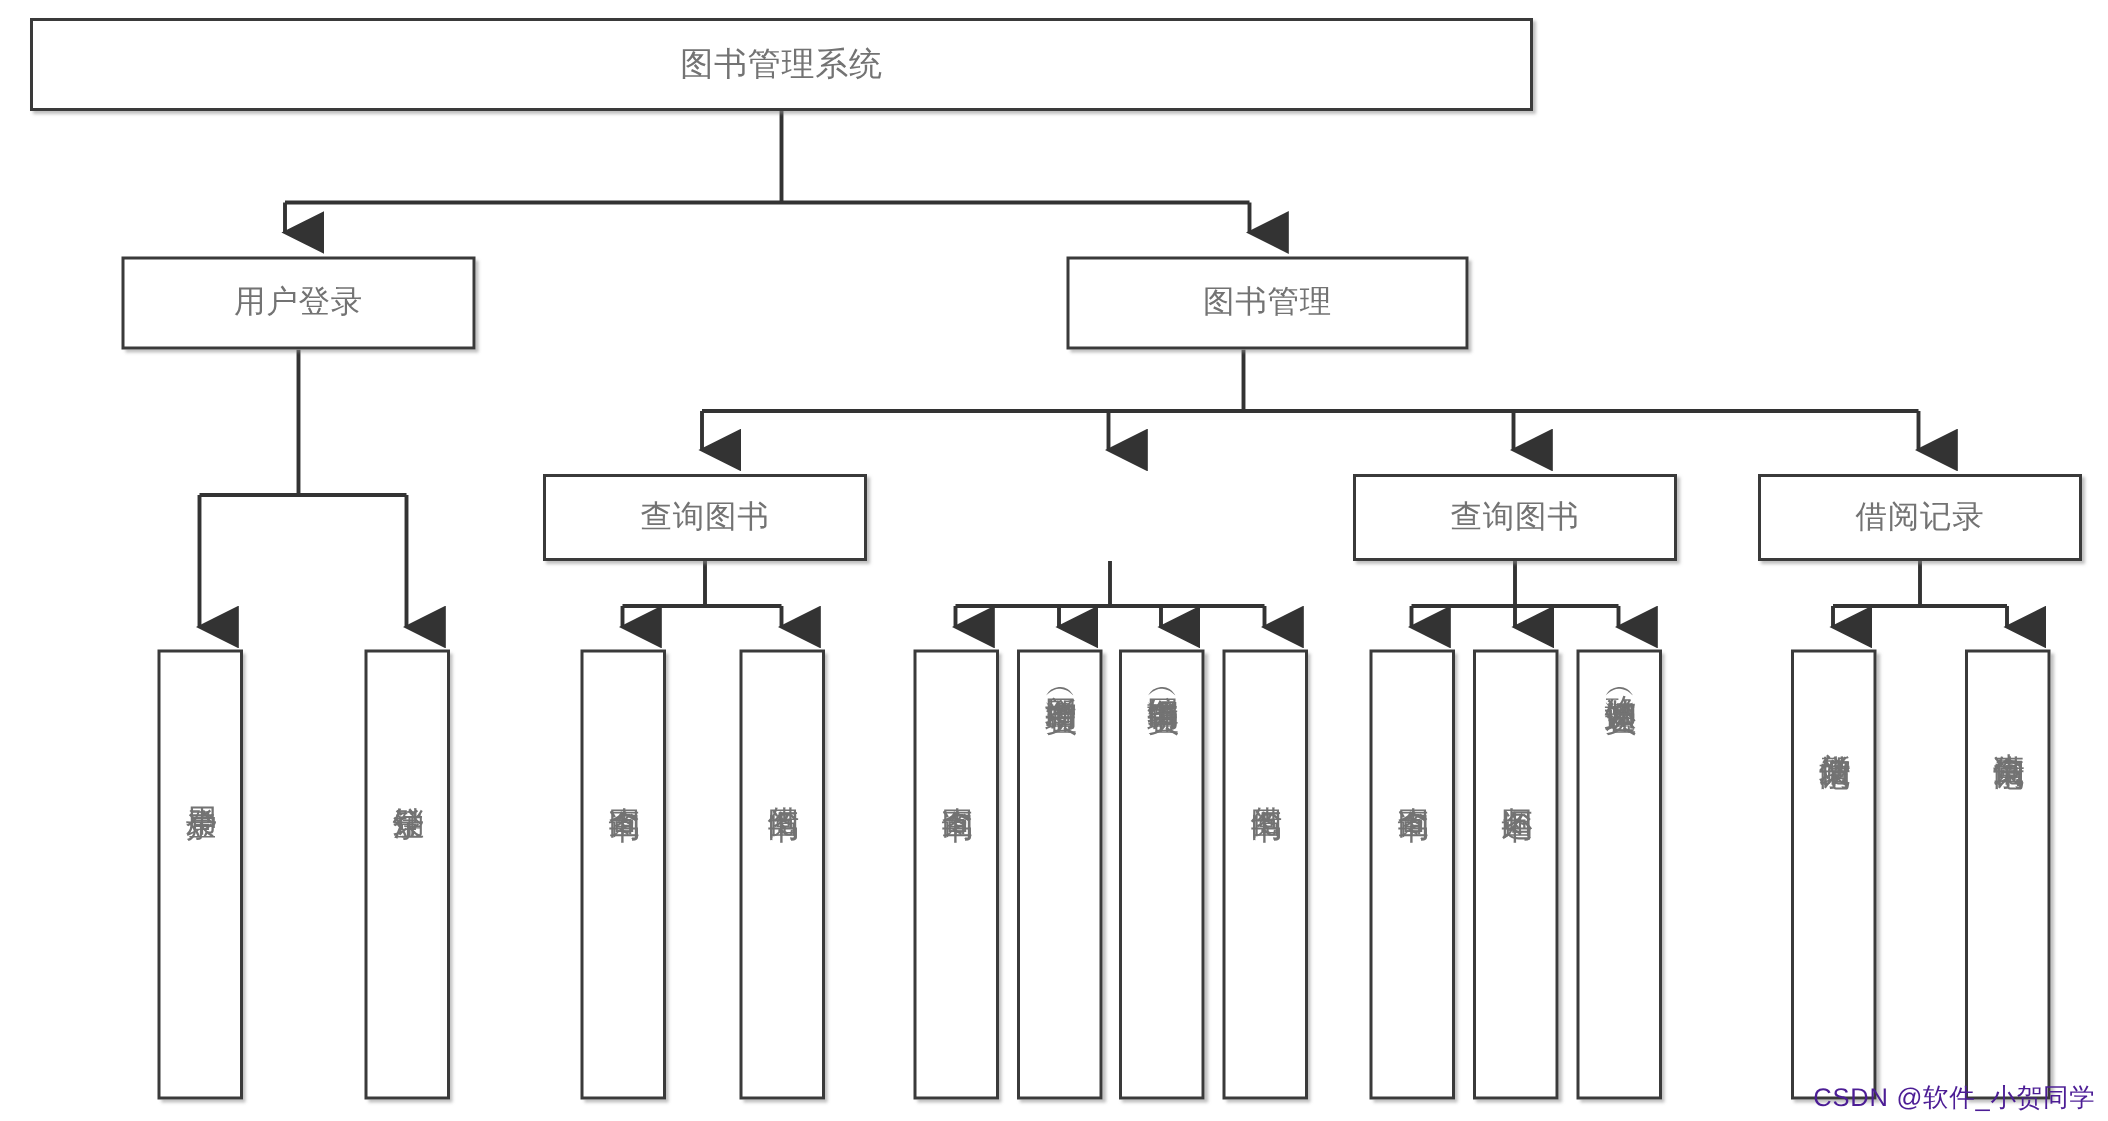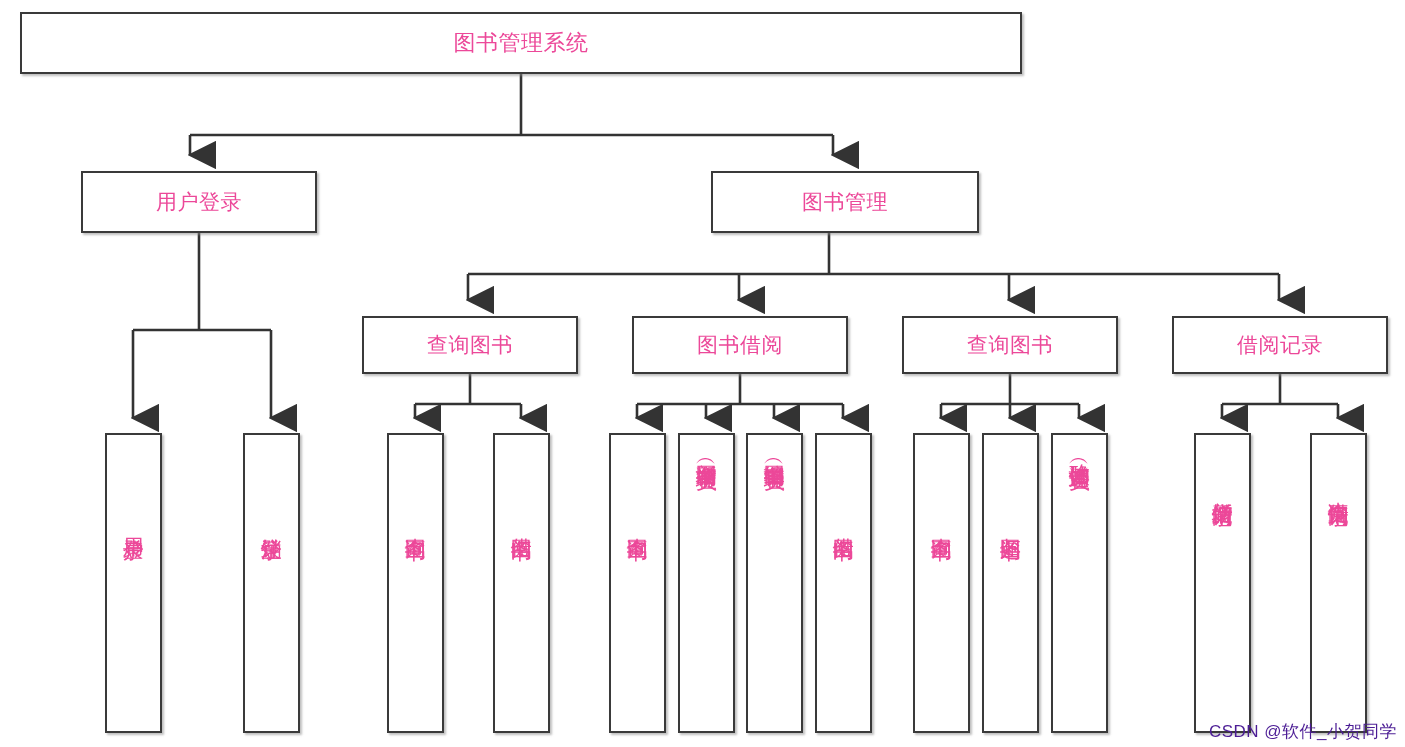--- a/index.html
+++ b/index.html
@@ -30,21 +30,21 @@
     position: absolute;
     box-sizing: border-box;
     background: #ffffff;
     border: 2px solid #3a3a3a;
     display: flex;
     align-items: center;
     justify-content: center;
     box-shadow: 2px 2px 2px rgba(140,140,140,0.55);
   }
   .node .label {
-    color: #ec4899;
+    color: #737373;
     font-size: 21px;
     line-height: 1.18;
     letter-spacing: 0.5px;
     white-space: nowrap;
     text-align: center;
   }
   .node.root .label { font-size: 22px; }
   .node.leaf {
     align-items: flex-start;
     padding-top: 0;
@@ -134,23 +134,20 @@
   <div class="node" style="left:81px; top:171px; width:236px; height:62px;">
     <span class="label">用户登录</span>
   </div>
   <div class="node" style="left:711px; top:171px; width:268px; height:62px;">
     <span class="label">图书管理</span>
   </div>
 
   <div class="node" style="left:362px; top:316px; width:216px; height:58px;">
     <span class="label">查询图书</span>
   </div>
-  <div class="node" style="left:632px; top:316px; width:216px; height:58px;">
-    <span class="label">图书借阅</span>
-  </div>
   <div class="node" style="left:902px; top:316px; width:216px; height:58px;">
     <span class="label">查询图书</span>
   </div>
   <div class="node" style="left:1172px; top:316px; width:216px; height:58px;">
     <span class="label">借阅记录</span>
   </div>
 
   <div class="node leaf short" style="left:105px; top:433px; width:57px; height:300px;">
     <span class="label">用户登录</span>
   </div>

